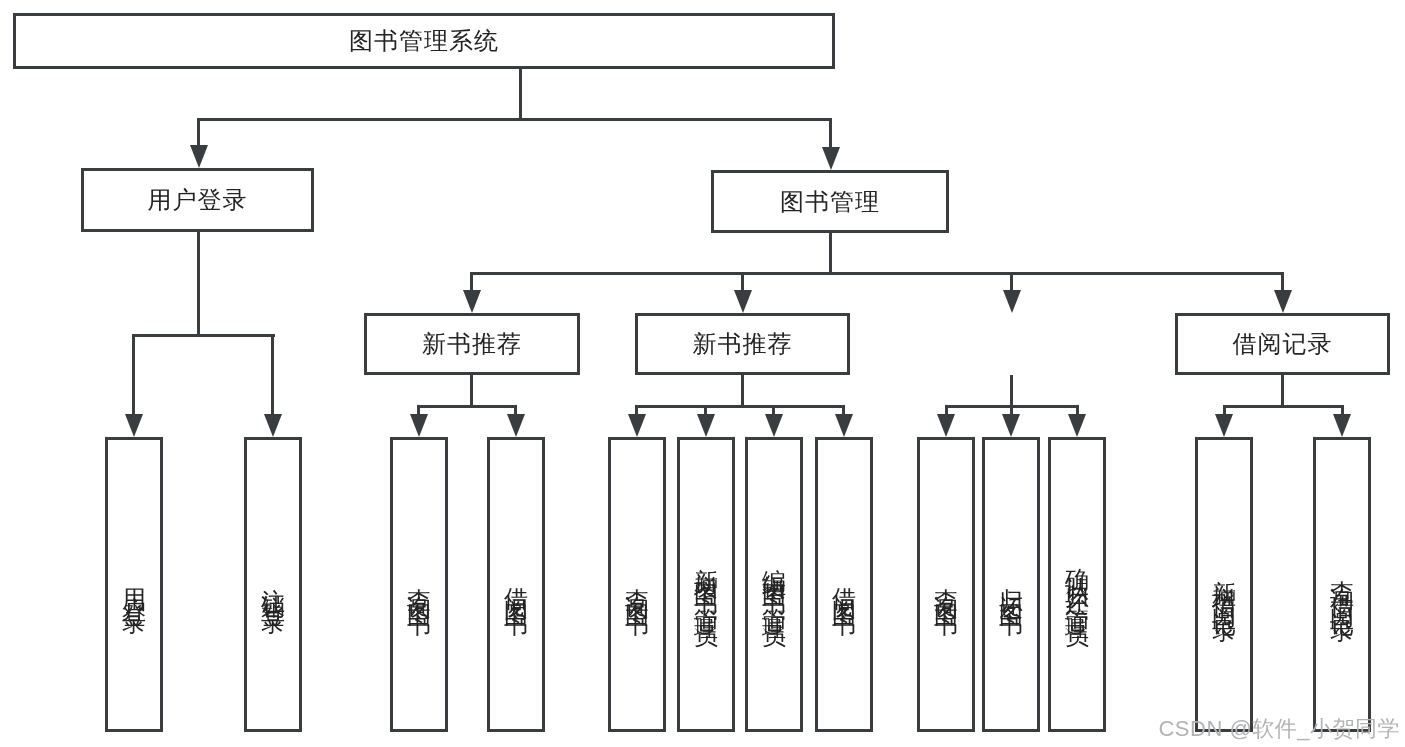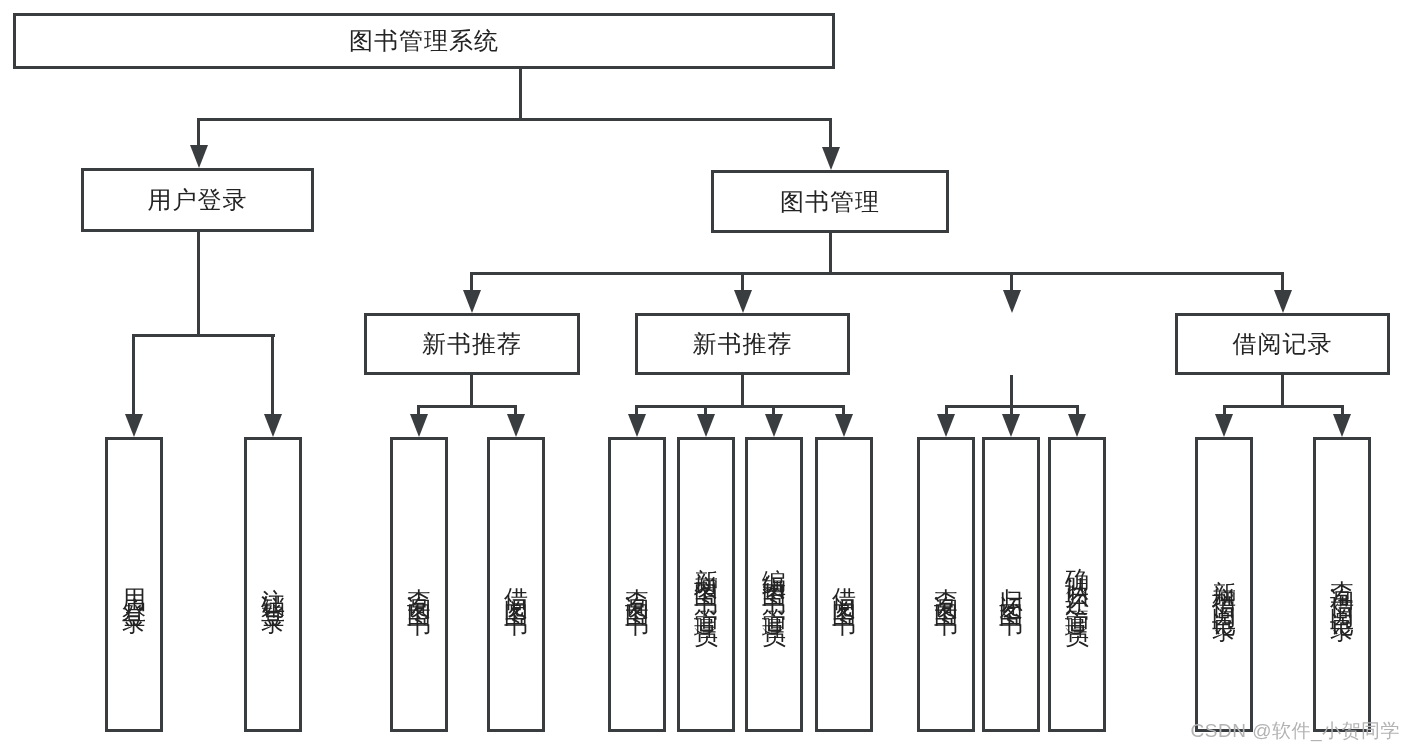--- a/index.html
+++ b/index.html
@@ -29,21 +29,21 @@
     font-size:24px;letter-spacing:8px;line-height:1;
   }
   .lv{position:absolute;width:3px;background:var(--line);}
   .lh{position:absolute;height:3px;background:var(--line);}
   .arrow{
     position:absolute;width:0;height:0;
     border-left:9px solid transparent;border-right:9px solid transparent;
     border-top:23px solid var(--line);
   }
   #watermark{
-    position:absolute;right:5px;bottom:3px;font-size:19px;color:var(--wm);
+    position:absolute;right:5px;bottom:3px;font-size:22px;color:var(--wm);
     letter-spacing:0.5px;white-space:nowrap;z-index:5;text-align:center;
   }
 </style>
 </head>
 <body>
 
 <div id="stage">
 
   <div class="hbox" style="left:13px;top:13px;width:822px;height:56px;">图书管理系统</div>
 

